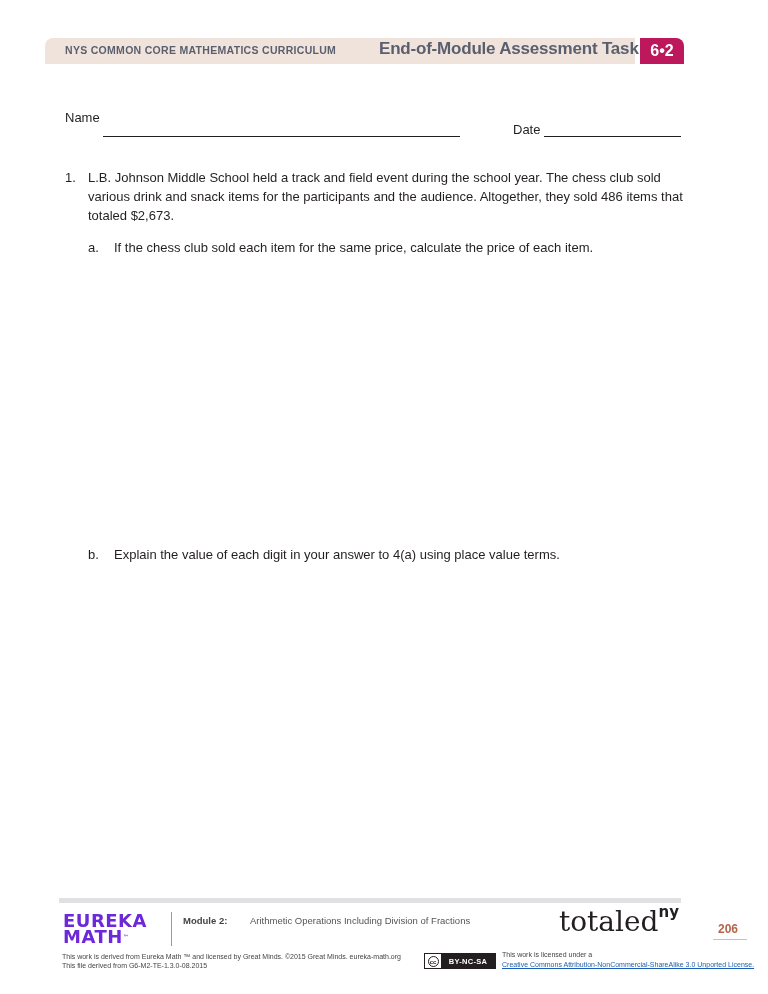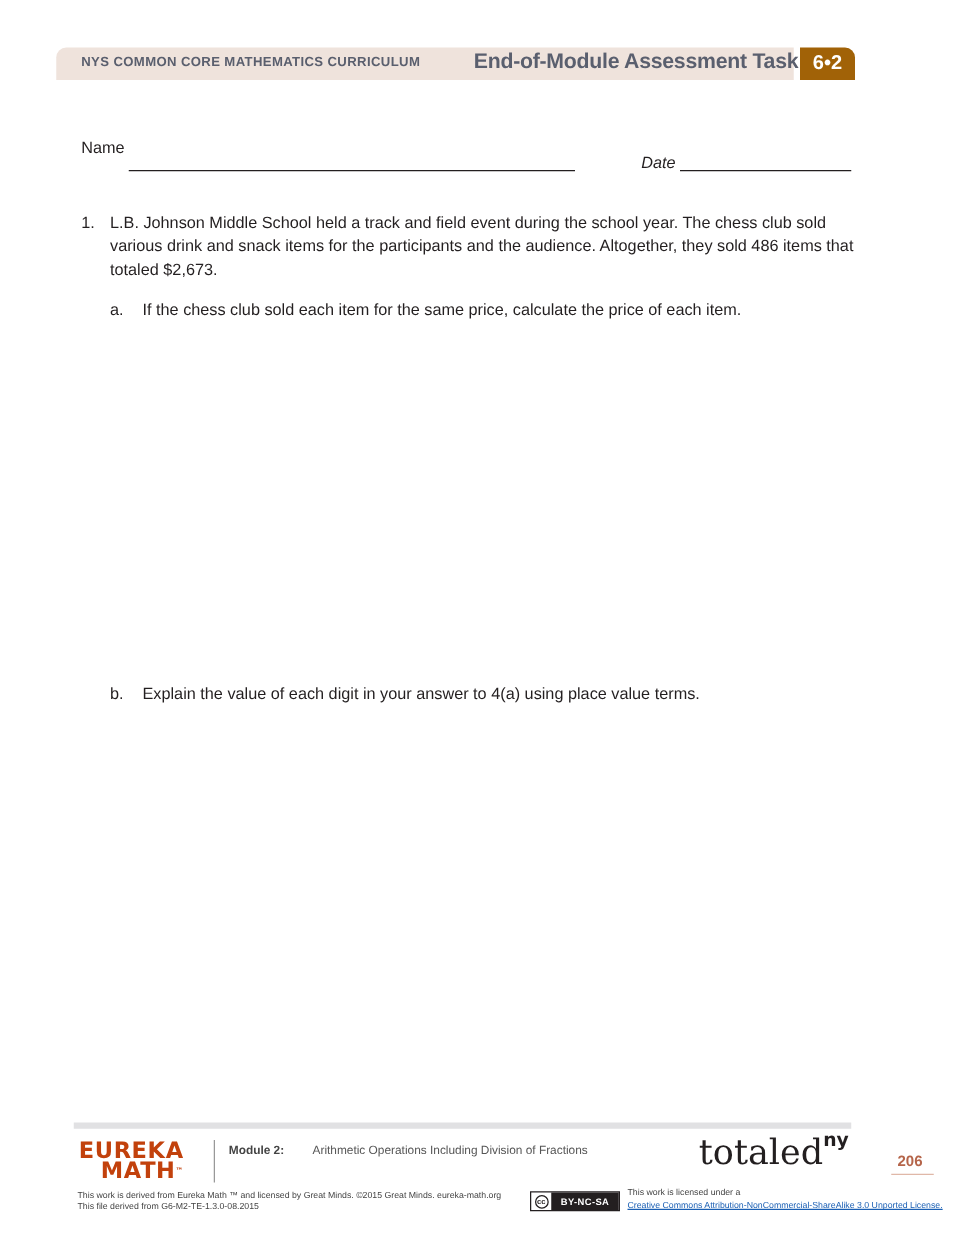--- a/index.html
+++ b/index.html
@@ -7,39 +7,39 @@
          font-family: "Liberation Sans", sans-serif; color: #231f20; }
   .abs { position: absolute; margin-left: 13px; }
 
   
   .hdr-bar { left: 32px; top: 38px; width: 590px; height: 26px; background: #efe3dc;
              border-top-left-radius: 8px; }
   .hdr-curr { left: 52px; top: 44px; font-size: 10.5px; font-weight: bold; letter-spacing: 0.3px;
               color: #5a5f6e; white-space: nowrap; }
   .hdr-title { left: 366px; top: 39px; font-size: 17px; font-weight: bold; color: #5a5f6e;
                white-space: nowrap; letter-spacing: -0.2px; }
-  .hdr-badge { left: 627px; top: 38px; width: 44px; height: 26px; background: #a16207;
+  .hdr-badge { left: 627px; top: 38px; width: 44px; height: 26px; background: #be185d;
                border-top-right-radius: 8px; color: #ffffff; font-weight: bold; font-size: 16px;
                display: flex; align-items: center; justify-content: center; }
 
   
   .lbl { font-size: 13px; color: #231f20; white-space: nowrap; }
   .line { border-bottom: 1.2px solid #231f20; height: 0; }
 
   
   .q-text { font-size: 13px; line-height: 19px; color: #231f20; }
   .q-num { left: 52px; top: 168px; }
   .q-body { left: 75px; top: 168px; width: 600px; }
   .sub-lbl { font-size: 13px; }
   .sub-text { font-size: 13px; white-space: nowrap; }
 
   
   .ftr-bar { left: 46px; top: 898px; width: 622px; height: 5px; background: #e1e1e3; }
   .logo { left: 50px; top: 913px; font-family: "DejaVu Sans", sans-serif; font-weight: 900;
-          font-size: 18px; line-height: 16px; color: #c2410c; letter-spacing: 0.5px; text-align: right; }
+          font-size: 18px; line-height: 16px; color: #6d28d9; letter-spacing: 0.5px; }
   .logo span { display: block; }
   .tm { font-size: 6px; vertical-align: top; }
   .ftr-sep { left: 158px; top: 912px; width: 1px; height: 34px; background: #999; }
   .ftr-module { left: 170px; top: 915px; font-size: 9.5px; font-weight: bold; color: #444; }
   .ftr-module-title { left: 237px; top: 915px; font-size: 9.5px; color: #555; white-space: nowrap; }
   .ftr-credit { left: 49px; top: 952px; font-size: 7px; line-height: 9px; color: #444; white-space: nowrap; }
   .engage { left: 546px; top: 905px; font-family: "DejaVu Serif", serif; font-size: 28px; color: #231f20; }
   .engage sup { font-family: "DejaVu Sans", sans-serif; font-weight: bold; font-size: 15px;
                 vertical-align: top; position: relative; top: -2px; }
   .pagenum { left: 705px; top: 922px; font-size: 12px; font-weight: bold; color: #b5654a; }
@@ -60,21 +60,21 @@
 </head>
 <body>
 
 <div class="abs hdr-bar"></div>
 <div class="abs hdr-curr">NYS COMMON CORE MATHEMATICS CURRICULUM</div>
 <div class="abs hdr-title">End-of-Module Assessment Task</div>
 <div class="abs hdr-badge">6•2</div>
 
 <div class="abs lbl" style="left:52px; top:110px;">Name</div>
 <div class="abs line" style="left:90px; top:136px; width:357px;"></div>
-<div class="abs lbl" style="left:500px; top:122px;font-style:italic;">Date</div>
+<div class="abs lbl" style="left:500px; top:122px;">Date</div>
 <div class="abs line" style="left:531px; top:136px; width:137px;"></div>
 
 <div class="abs q-text q-num">1.</div>
 <div class="abs q-text q-body">L.B. Johnson Middle School held a track and field event during the school year.  The chess club sold various drink and snack items for the participants and the audience.  Altogether, they sold 486 items that totaled $2,673.</div>
 
 <div class="abs sub-lbl" style="left:75px; top:240px;">a.</div>
 <div class="abs sub-text" style="left:101px; top:240px;">If the chess club sold each item for the same price, calculate the price of each item.</div>
 <div class="abs" style="left:75px; top:262px; width:600px; height:262px;"></div>
 
 <div class="abs sub-lbl" style="left:75px; top:547px;">b.</div>

